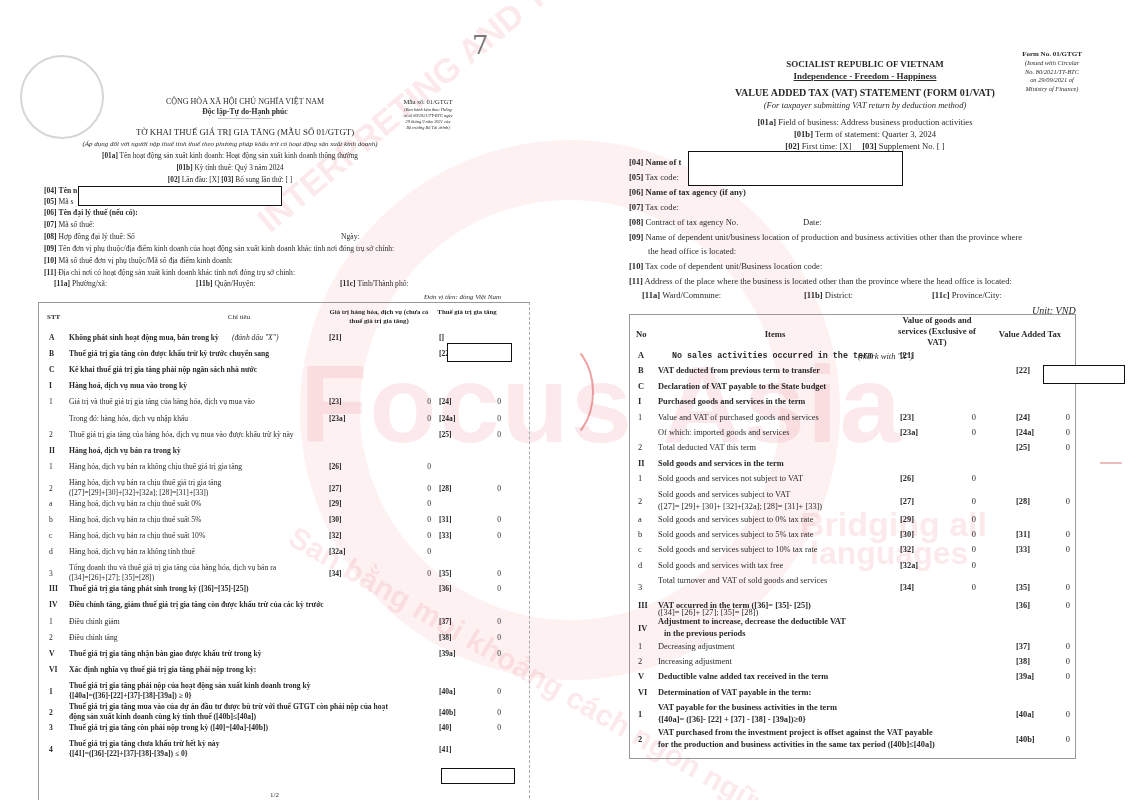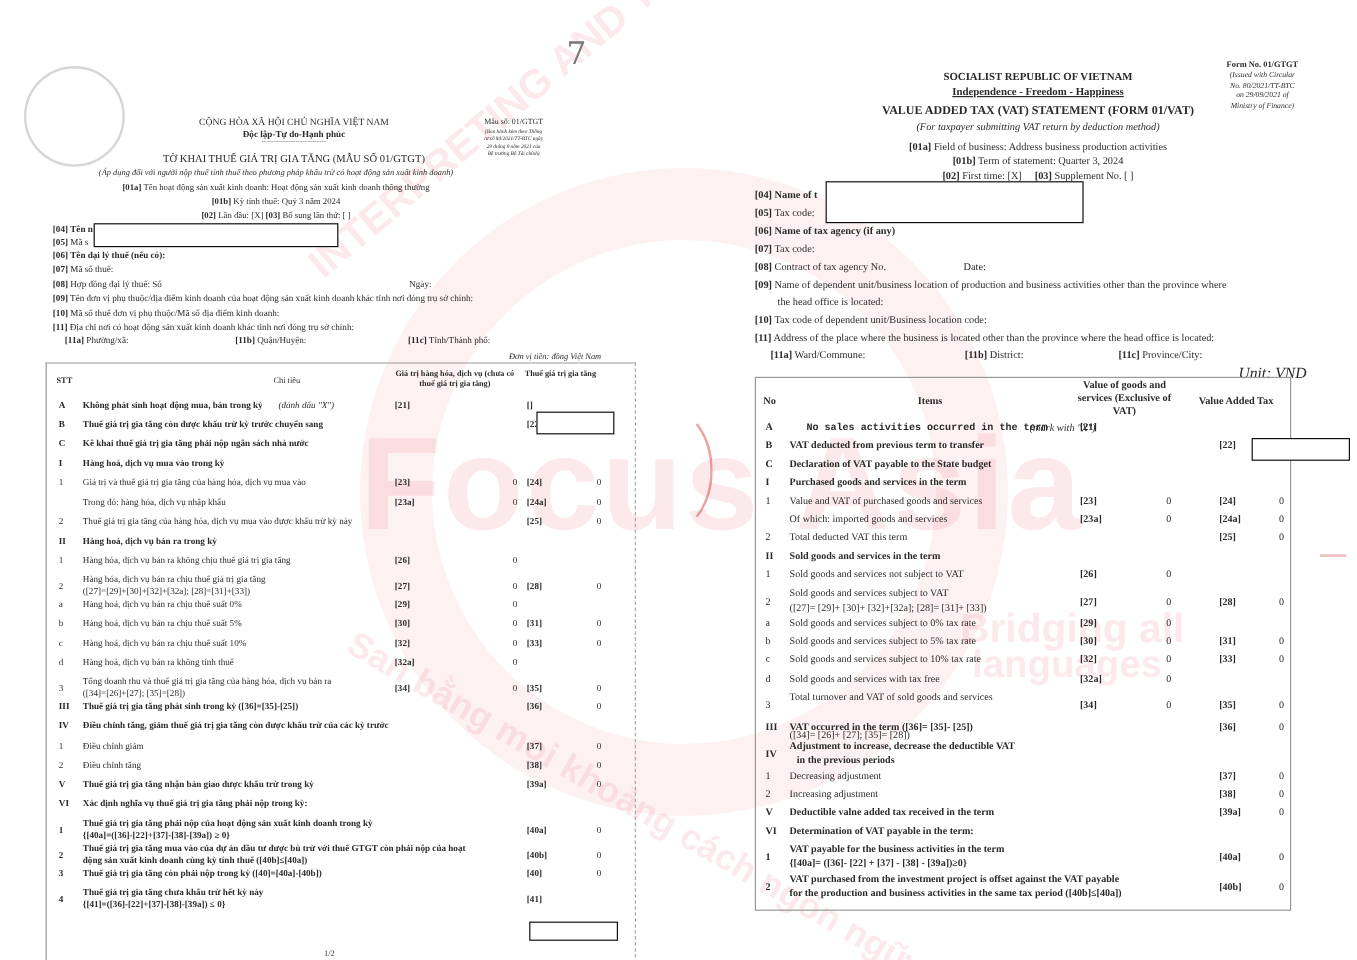--- a/index.html
+++ b/index.html
@@ -345,21 +345,21 @@
   <div class="abs" style="left:629px;top:201px;"><span class="b">[07]</span> <span>Tax code:</span></div>
   <div class="abs" style="left:629px;top:216px;"><span class="b">[08]</span> <span>Contract of tax agency No.</span></div>
   <div class="abs" style="left:803px;top:216px;">Date:</div>
   <div class="abs" style="left:629px;top:231px;white-space:nowrap;"><span class="b">[09]</span> <span>Name of dependent unit/business location of production and business activities other than the province where</span></div>
   <div class="abs" style="left:648px;top:245px;">the head office is located:</div>
   <div class="abs" style="left:629px;top:260px;"><span class="b">[10]</span> <span>Tax code of dependent unit/Business location code:</span></div>
   <div class="abs" style="left:629px;top:275px;white-space:nowrap;"><span class="b">[11]</span> <span>Address of the place where the business is located other than the province where the head office is located:</span></div>
   <div class="abs" style="left:642px;top:289px;"><span class="b">[11a]</span> <span>Ward/Commune:</span></div>
   <div class="abs" style="left:804px;top:289px;"><span class="b">[11b]</span> <span>District:</span></div>
   <div class="abs" style="left:932px;top:289px;"><span class="b">[11c]</span> <span>Province/City:</span></div>
-  <div class="abs i" style="left:1032px;top:305px;font-size:13px;">Unit: VND</div>
+  <div class="abs i" style="left:1032px;top:305px;font-size:10px;">Unit: VND</div>
 
   <div class="tbl" id="right-table" style="left:629px;top:314px;width:445px;height:443px;">
     <div class="cell b" style="left:6px;top:13px;">No</div>
     <div class="cell b center" style="left:80px;width:130px;top:13px;">Items</div>
     <div class="cell b center" style="left:264px;width:86px;top:0px;white-space:normal;line-height:11px;">Value of goods and services (Exclusive of VAT)</div>
     <div class="cell b center" style="left:355px;width:90px;top:13px;">Value Added Tax</div>
     <div id="right-rows">
         <div class="tr" style="top: 35px; height: 15.4px;">
           <div class="cell b" style="left:8px;top:0px;">A</div>
           <div class="cell b" style="left:42px;top:0;font-family:Liberation Mono, monospace;">No sales activities occurred in the term</div>

